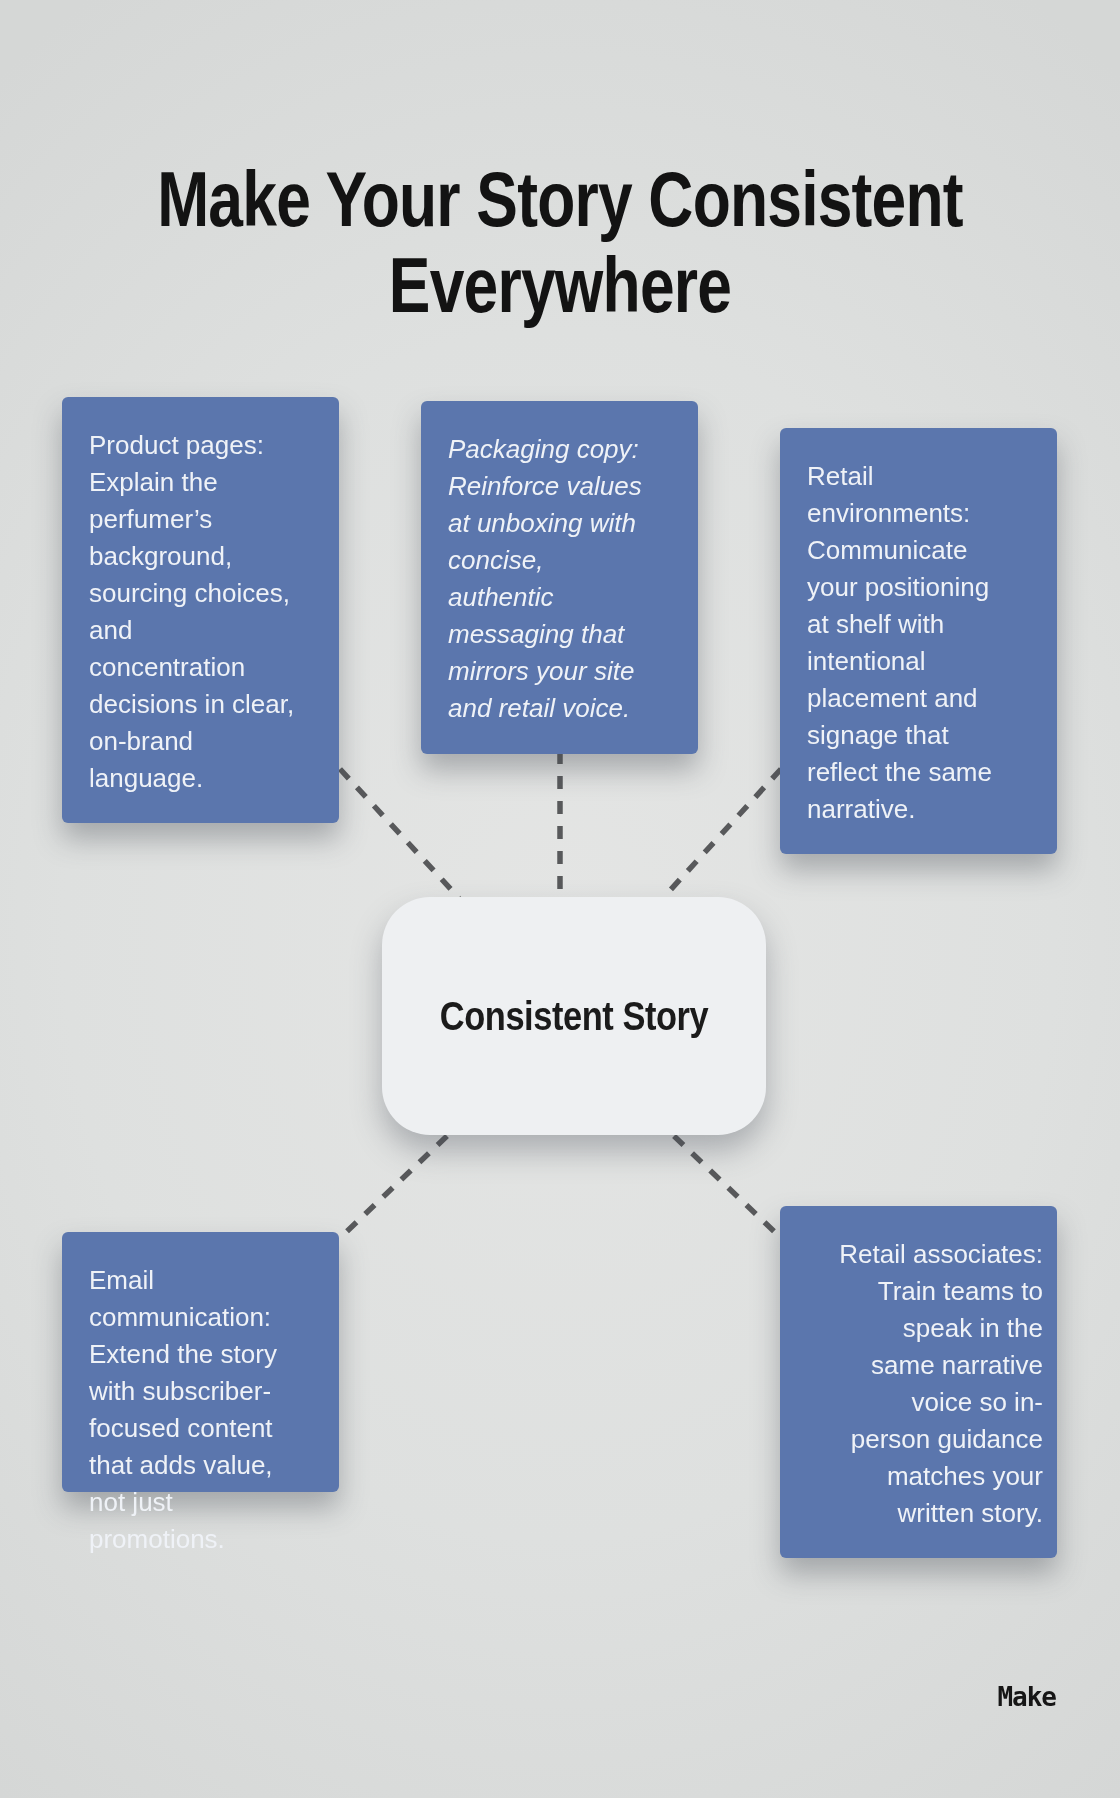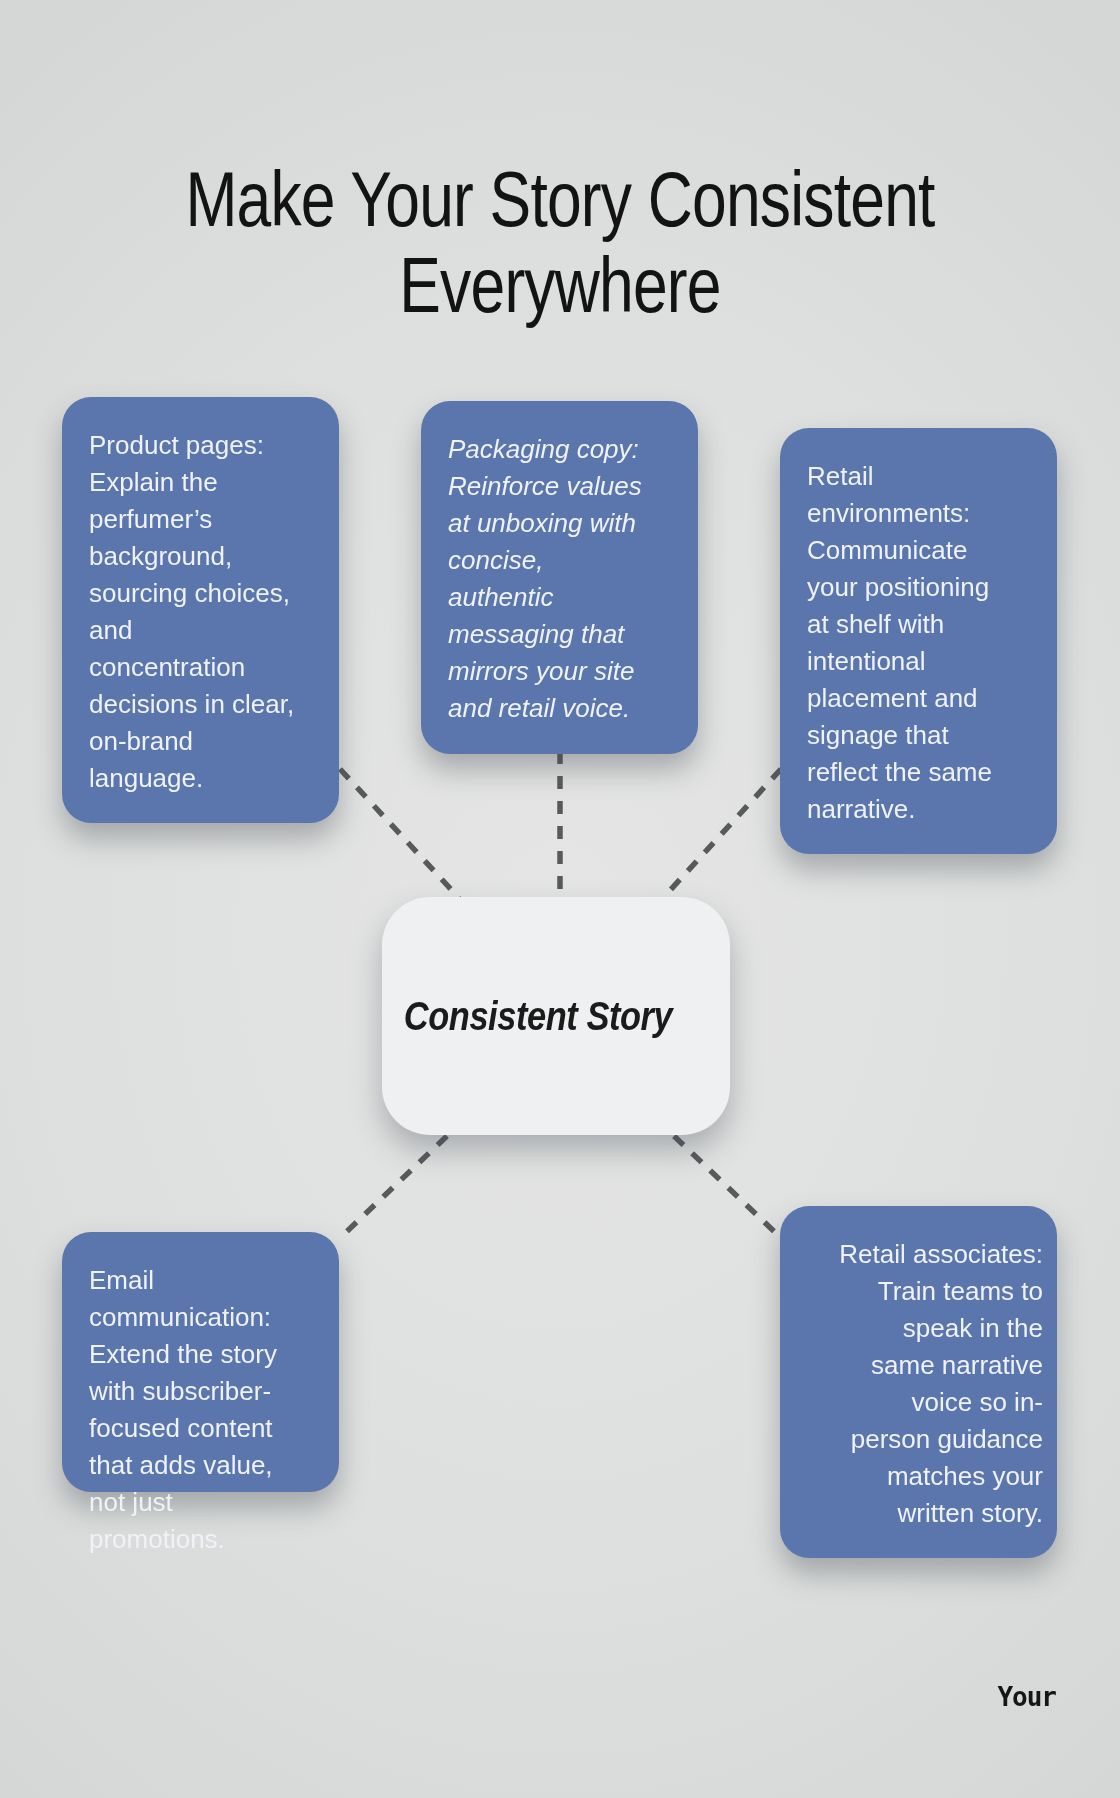--- a/index.html
+++ b/index.html
@@ -19,21 +19,21 @@
     inset: 0;
   }
   
   .title {
     position: absolute;
     top: 104px;
     left: 0;
     width: 1120px;
     text-align: center;
     color: #131313;
-    font-weight: normal;
+    font-weight: bold;
     font-size: 78px;
     line-height: 86px;
     letter-spacing: -1px;
   }
   .title .line {
     transform: scaleX(0.80);
     transform-origin: 50% 50%;
     white-space: nowrap;
   }
   
@@ -46,21 +46,21 @@
   svg.connectors line {
     stroke: #58595b;
     stroke-width: 5.5;
     stroke-dasharray: 13 12;
   }
   
   .node {
     position: absolute;
     width: 277px;
     background: #5b76ad;
-    border-radius: 29px;
+    border-radius: 6px;
     box-shadow: 0 16px 28px rgba(70,75,85,0.38);
     color: #eff2f7;
     font-size: 26px;
     line-height: 37px;
     box-sizing: border-box;
     padding: 30px 14px 26px 27px;
   }
   .node .node-text {
     white-space: pre-line;
     display: block;
@@ -68,29 +68,28 @@
   .node-product-pages   { left: 62px;  top: 397px;  height: 426px; }
   .node-packaging-copy  { left: 421px; top: 401px;  height: 353px; font-style: italic; }
   .node-retail-env      { left: 780px; top: 397px;  height: 426px; margin-top: 31px; }
   .node-email-comm      { left: 62px;  top: 1232px; height: 260px; }
   .node-retail-assoc    { left: 780px; top: 1206px; height: 352px; text-align: right; }
   
   .center-node {
     position: absolute;
     left: 382px;
     top: 897px;
-    width: 348px;
+    width: 384px;
     height: 238px;
     background: #eef0f2;
     border-radius: 48px;
     box-shadow: 0 16px 30px rgba(70,75,85,0.35);
     display: flex;
     align-items: center;
-    justify-content: flex-start;
-    font-style: italic;
+    justify-content: center;
   }
   .center-label {
     font-weight: bold;
     font-size: 40px;
     color: #1b1b1b;
     transform: scaleX(0.86);
     transform-origin: 50% 50%;
     white-space: nowrap;
     letter-spacing: -0.5px;
   }
@@ -180,15 +179,15 @@
 voice so in-
 person guidance
 matches your
 written story.</span>
   </div>
 
   <div class="center-node">
     <span class="center-label">Consistent Story</span>
   </div>
 
-  <div class="watermark">Your</div>
+  <div class="watermark">Make</div>
 
 </div>
 
 </body></html>

